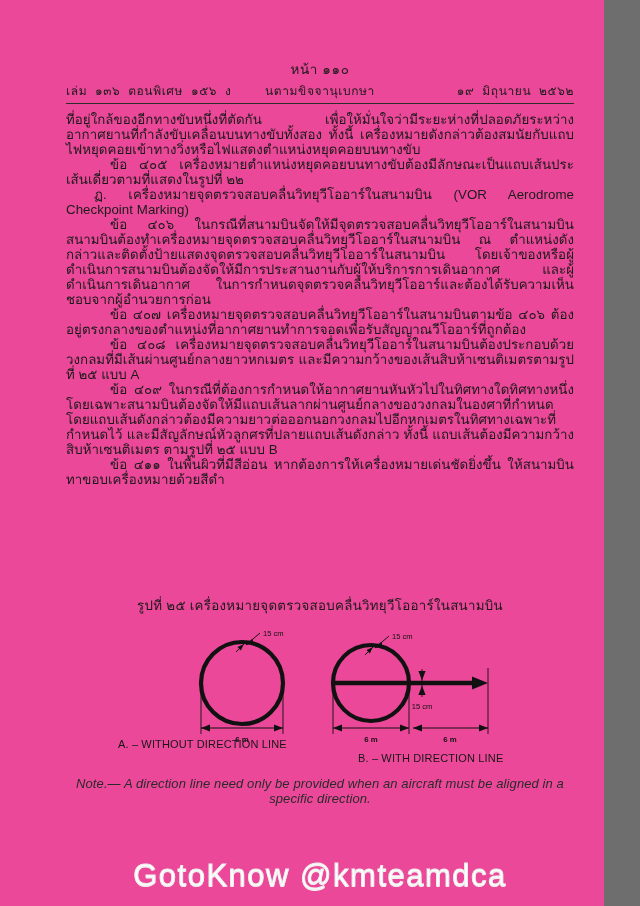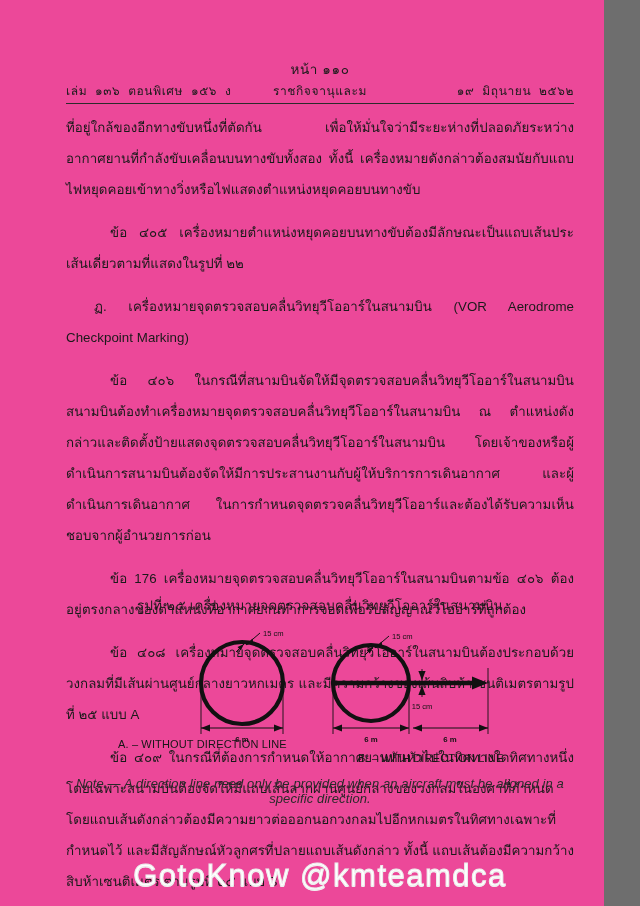--- a/index.html
+++ b/index.html
@@ -61,29 +61,29 @@
 
   
   .body {
     position: absolute;
     left: 66px;
     top: 112px;
     width: 508px;
   }
   .para {
     font-size: 13.3px;
-    line-height: 31px;
+    line-height: 15px;
     text-align: justify;
     text-justify: inter-word;
     margin: 0;
     letter-spacing: 0.05px;
   }
   .para.indent { text-indent: 44px; }
   .para.subhead { text-indent: 28px; margin-top: 1px; }
-  .para + .para { margin-top: 12px; }
+  .para + .para { margin-top: 0px; }
 
   
   .fig-caption {
     position: absolute;
     left: 66px;
     top: 595px;
     width: 508px;
     text-align: center;
     font-size: 13.3px;
     letter-spacing: 0.3px;
@@ -142,33 +142,33 @@
 </head>
 <body>
 
 <div class="page">
 
   <div class="header">
     <div class="hdr-page-line">หน้า ๑๑๐</div>
     <div class="hdr-row">
       <div class="hdr-row-inner">
         <span class="hdr-left">เล่ม  ๑๓๖  ตอนพิเศษ  ๑๕๖  ง</span>
-        <span class="hdr-center">ราชกิจจานุและม</span>
+        <span class="hdr-center">นตามขิจจานุเบกษา</span>
         <span class="hdr-right">๑๙  มิถุนายน  ๒๕๖๒</span>
       </div>
     </div>
     <div class="hdr-rule"></div>
   </div>
 
   <div class="body">
     <p class="para">ที่อยู่ใกล้ของอีกทางขับหนึ่งที่ตัดกัน  เพื่อให้มั่นใจว่ามีระยะห่างที่ปลอดภัยระหว่างอากาศยานที่กำลังขับเคลื่อนบนทางขับทั้งสอง  ทั้งนี้  เครื่องหมายดังกล่าวต้องสมนัยกับแถบไฟหยุดคอยเข้าทางวิ่งหรือไฟแสดงตำแหน่งหยุดคอยบนทางขับ</p>
     <p class="para indent">ข้อ  ๔๐๕  เครื่องหมายตำแหน่งหยุดคอยบนทางขับต้องมีลักษณะเป็นแถบเส้นประเส้นเดี่ยวตามที่แสดงในรูปที่  ๒๒</p>
     <p class="para subhead">ฏ. เครื่องหมายจุดตรวจสอบคลื่นวิทยุวีโออาร์ในสนามบิน (VOR Aerodrome Checkpoint Marking)</p>
     <p class="para indent">ข้อ  ๔๐๖  ในกรณีที่สนามบินจัดให้มีจุดตรวจสอบคลื่นวิทยุวีโออาร์ในสนามบิน  สนามบินต้องทำเครื่องหมายจุดตรวจสอบคลื่นวิทยุวีโออาร์ในสนามบิน  ณ  ตำแหน่งดังกล่าวและติดตั้งป้ายแสดงจุดตรวจสอบคลื่นวิทยุวีโออาร์ในสนามบิน  โดยเจ้าของหรือผู้ดำเนินการสนามบินต้องจัดให้มีการประสานงานกับผู้ให้บริการการเดินอากาศ  และผู้ดำเนินการเดินอากาศ  ในการกำหนดจุดตรวจคลื่นวิทยุวีโออาร์และต้องได้รับความเห็นชอบจากผู้อำนวยการก่อน</p>
-    <p class="para indent">ข้อ  176  เครื่องหมายจุดตรวจสอบคลื่นวิทยุวีโออาร์ในสนามบินตามข้อ  ๔๐๖  ต้องอยู่ตรงกลางของตำแหน่งที่อากาศยานทำการจอดเพื่อรับสัญญาณวีโออาร์ที่ถูกต้อง</p>
+    <p class="para indent">ข้อ  ๔๐๗  เครื่องหมายจุดตรวจสอบคลื่นวิทยุวีโออาร์ในสนามบินตามข้อ  ๔๐๖  ต้องอยู่ตรงกลางของตำแหน่งที่อากาศยานทำการจอดเพื่อรับสัญญาณวีโออาร์ที่ถูกต้อง</p>
     <p class="para indent">ข้อ  ๔๐๘  เครื่องหมายจุดตรวจสอบคลื่นวิทยุวีโออาร์ในสนามบินต้องประกอบด้วยวงกลมที่มีเส้นผ่านศูนย์กลางยาวหกเมตร  และมีความกว้างของเส้นสิบห้าเซนติเมตรตามรูปที่  ๒๕  แบบ A</p>
     <p class="para indent">ข้อ  ๔๐๙  ในกรณีที่ต้องการกำหนดให้อากาศยานหันหัวไปในทิศทางใดทิศทางหนึ่งโดยเฉพาะสนามบินต้องจัดให้มีแถบเส้นลากผ่านศูนย์กลางของวงกลมในองศาที่กำหนด  โดยแถบเส้นดังกล่าวต้องมีความยาวต่อออกนอกวงกลมไปอีกหกเมตรในทิศทางเฉพาะที่กำหนดไว้  และมีสัญลักษณ์หัวลูกศรที่ปลายแถบเส้นดังกล่าว  ทั้งนี้  แถบเส้นต้องมีความกว้างสิบห้าเซนติเมตร  ตามรูปที่  ๒๕  แบบ B</p>
     <p class="para indent">ข้อ  ๔๑๑  ในพื้นผิวที่มีสีอ่อน  หากต้องการให้เครื่องหมายเด่นชัดยิ่งขึ้น  ให้สนามบินทาขอบเครื่องหมายด้วยสีดำ</p>
   </div>
 
   <div class="fig-caption">รูปที่  ๒๕  เครื่องหมายจุดตรวจสอบคลื่นวิทยุวีโออาร์ในสนามบิน</div>
 
   <div class="figure-wrap">
     <svg width="508" height="140" viewBox="0 0 508 140">
 

